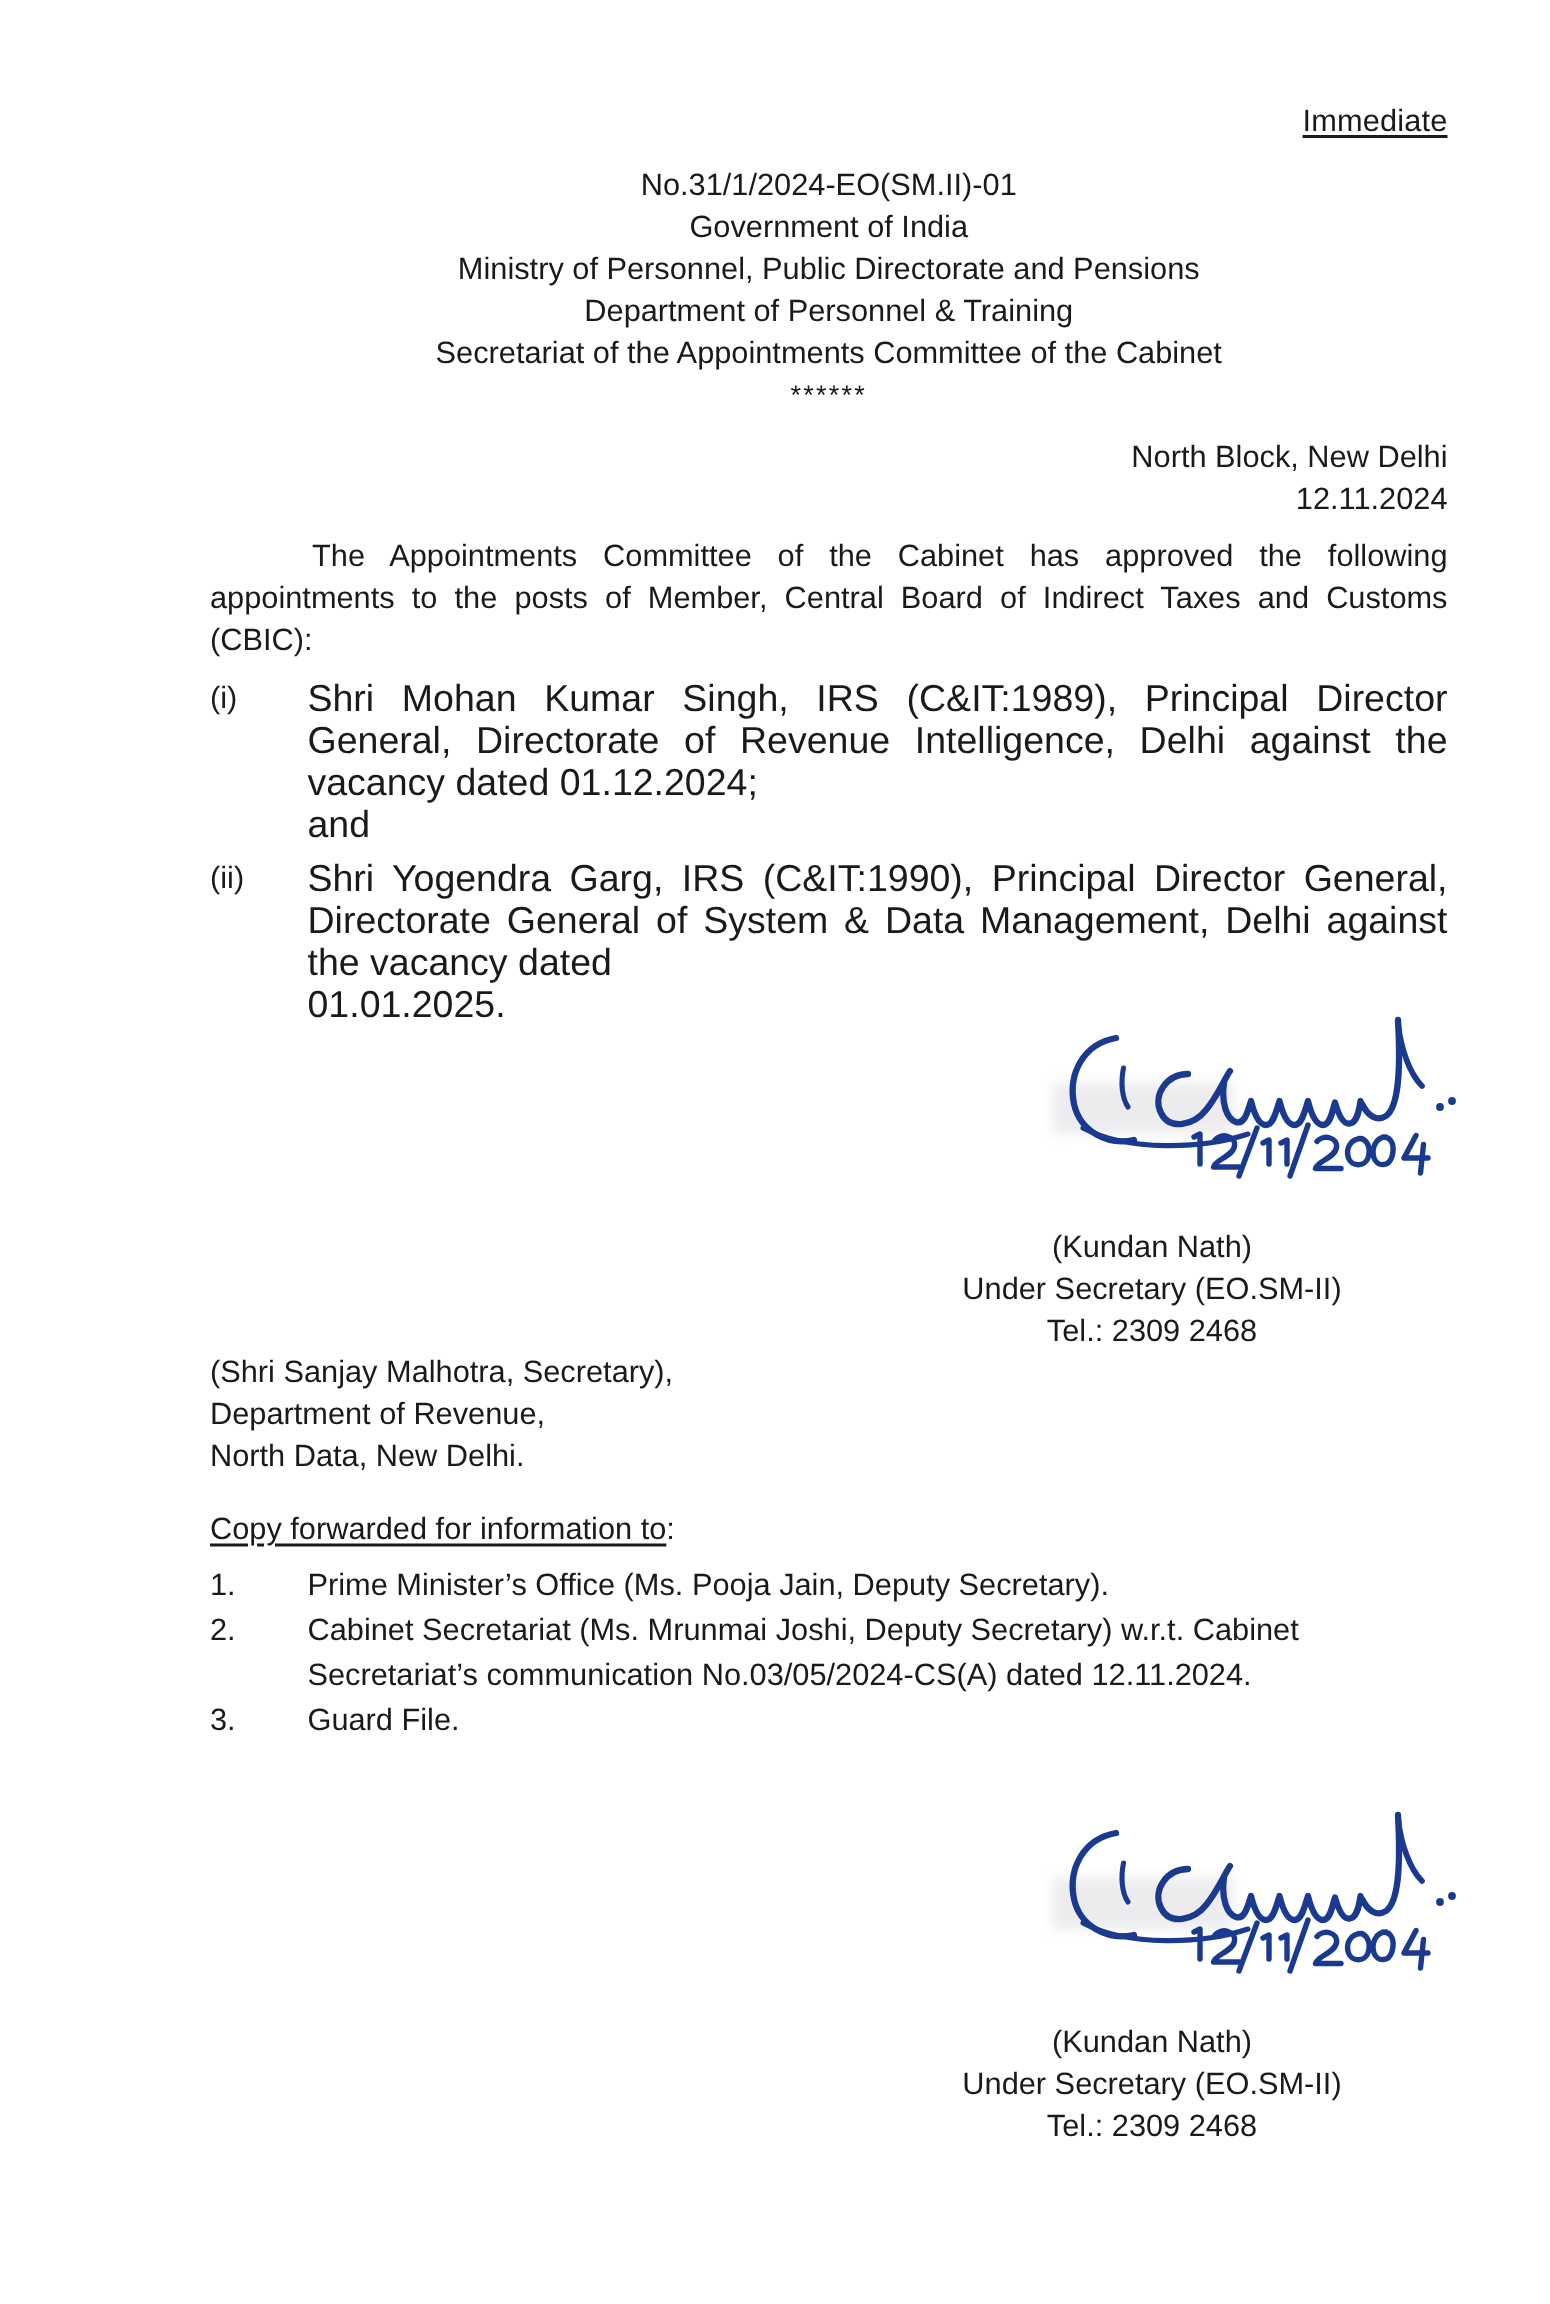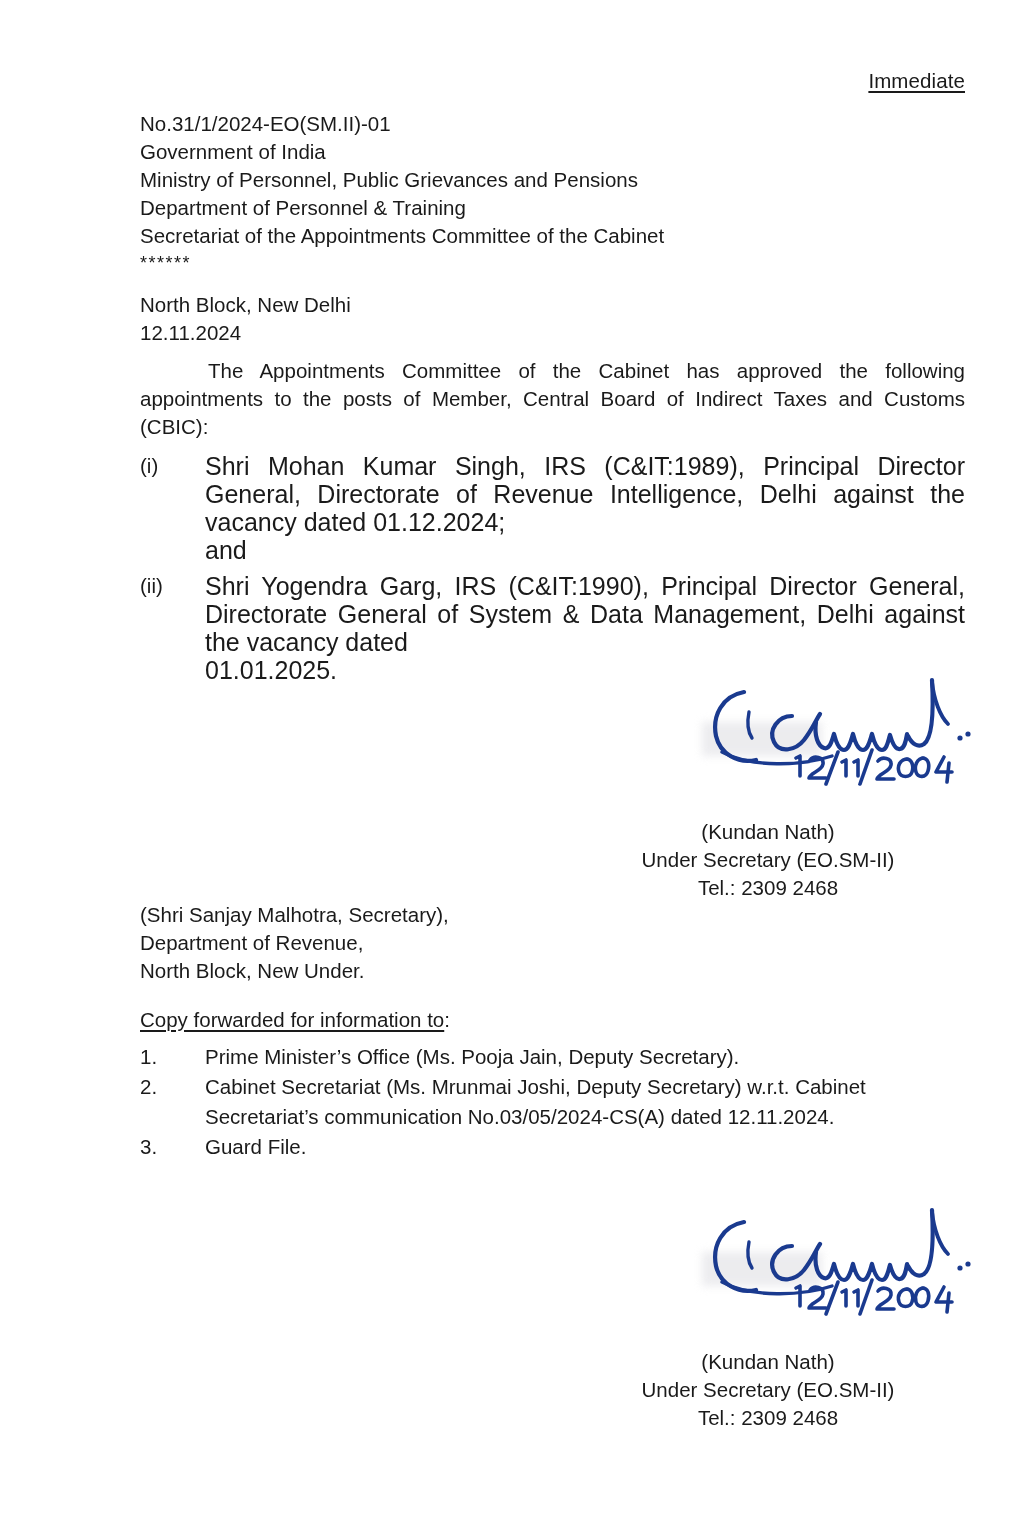--- a/index.html
+++ b/index.html
@@ -37,40 +37,41 @@
     text-underline-offset: 3px;
     letter-spacing: 0.1px;
   }
 
   
   .header-block {
     position: absolute;
     top: 110px;
     left: 128px;
     width: 825px;
-    text-align: left;
+    text-align: center;
   }
   .header-block .hline {
     font-size: 20.5px;
     line-height: 28px;
     white-space: nowrap;
   }
   .header-block .stars {
     font-size: 18px;
     line-height: 22px;
     letter-spacing: 1.5px;
     margin-top: 2px;
   }
 
   
   .placedate {
     position: absolute;
     top: 291px;
     left: 128px;
     width: 825px;
+    text-align: right;
   }
   .placedate div {
     font-size: 20.5px;
     line-height: 28px;
   }
 
   
   .body-para {
     position: absolute;
     top: 357px;
@@ -202,21 +203,21 @@
 
 <div class="page">
 
   <div class="immediate-row">
     <span class="immediate">Immediate</span>
   </div>
 
   <div class="header-block">
     <div class="hline">No.31/1/2024-EO(SM.II)-01</div>
     <div class="hline">Government of India</div>
-    <div class="hline">Ministry of Personnel, Public Grievances and Pensions</div>
+    <div class="hline">Ministry of Personnel, Public Directorate and Pensions</div>
     <div class="hline">Department of Personnel &amp; Training</div>
     <div class="hline">Secretariat of the Appointments Committee of the Cabinet</div>
     <div class="stars">******</div>
   </div>
 
   <div class="placedate">
     <div>North Block, New Delhi</div>
     <div>12.11.2024</div>
   </div>
 
@@ -271,21 +272,21 @@
 
   <div class="signatory first">
     <div>(Kundan Nath)</div>
     <div>Under Secretary (EO.SM-II)</div>
     <div>Tel.: 2309 2468</div>
   </div>
 
   <div class="addressee">
     <div>(Shri Sanjay Malhotra, Secretary),</div>
     <div>Department of Revenue,</div>
-    <div>North Block, New Under.</div>
+    <div>North Data, New Delhi.</div>
   </div>
 
   <div class="copy-head">
     <span class="u">Copy forwarded for information to</span><span>:</span>
   </div>
 
   <div class="copy-list">
     <div class="copy-item">
       <div class="marker">1.</div>
       <div class="content">

